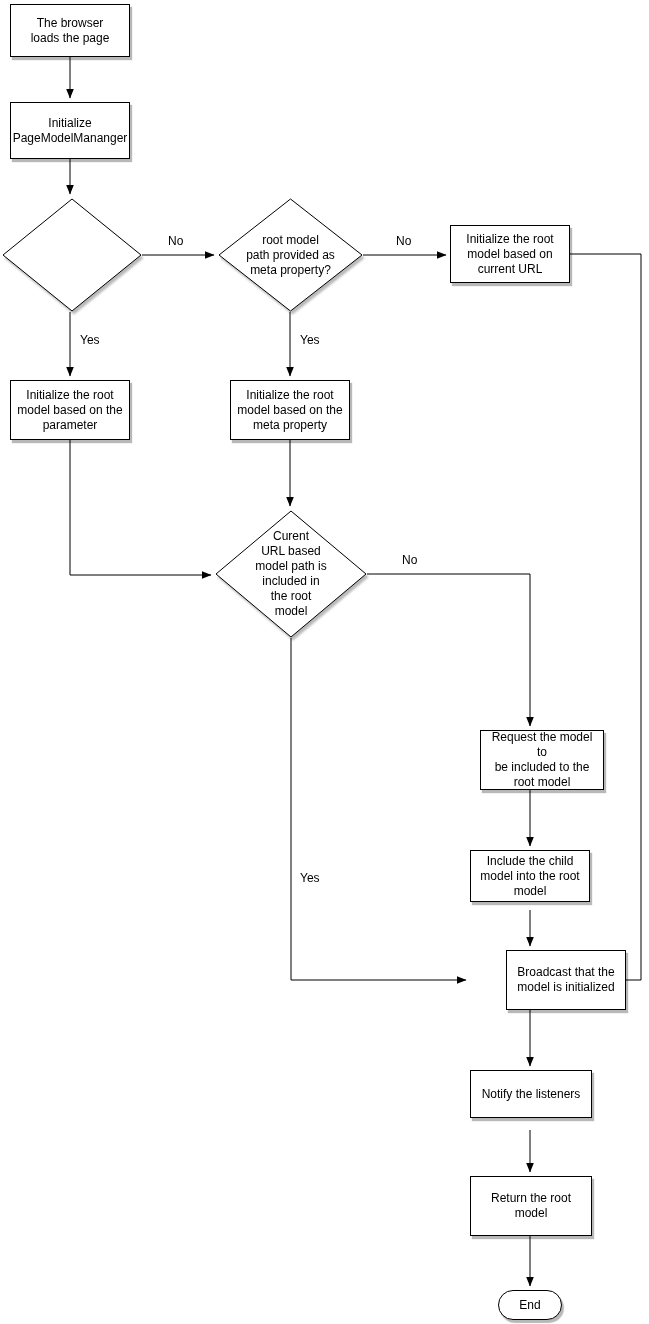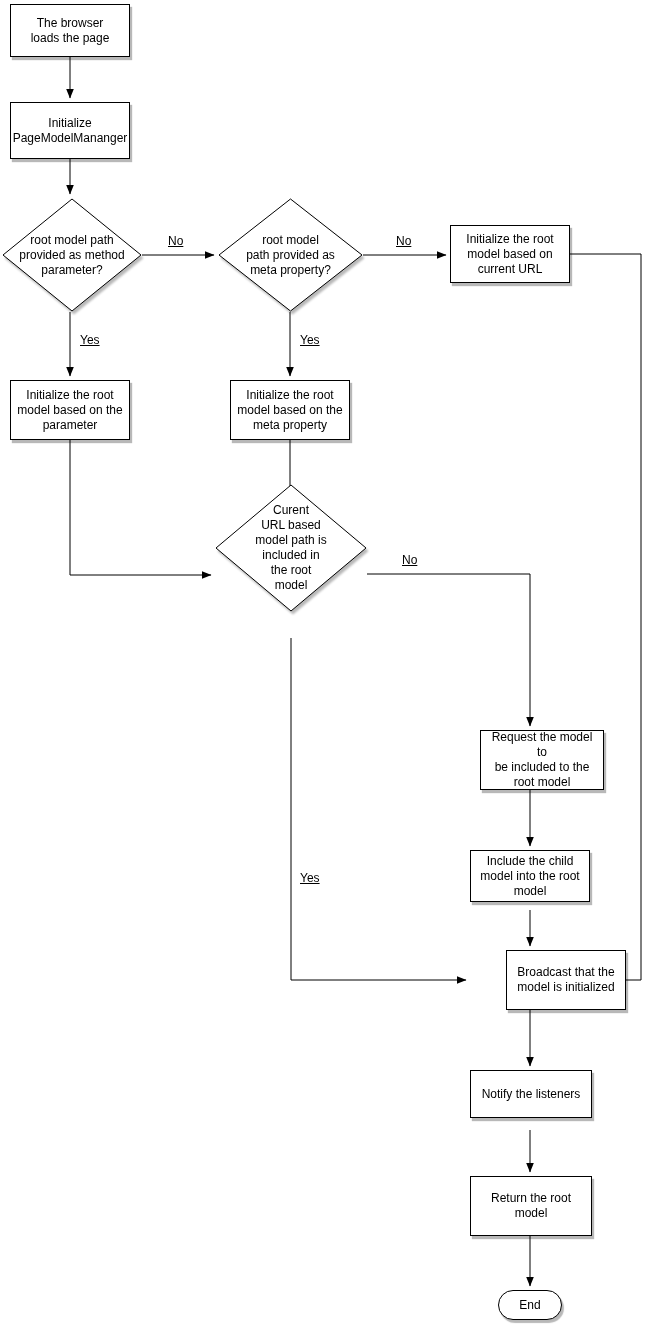--- a/index.html
+++ b/index.html
@@ -57,31 +57,30 @@
   }
   .node .label {
     position: relative;
     white-space: pre-line;
     padding: 0 4px;
     z-index: 1;
   }
   .edge-label {
     position: absolute;
     white-space: nowrap;
-    text-decoration: underline;
   }
   
   #n-browser    { left: 10px;  top: 4px;    width: 120px; height: 53px; }
   #n-initpmm    { left: 10px;  top: 102px;  width: 120px; height: 57px; }
   #n-dparam     { left: 2px;   top: 198px;  width: 140px; height: 114px; }
   #n-dmeta      { left: 218px; top: 198px;  width: 145px; height: 114px; }
   #n-initurl    { left: 450px; top: 225px;  width: 120px; height: 58px; }
   #n-initparam  { left: 10px;  top: 380px;  width: 120px; height: 60px; }
   #n-initmeta   { left: 230px; top: 380px;  width: 120px; height: 60px; }
-  #n-dincluded  { left: 215px; top: 484px;  width: 152px; height: 128px; }
+  #n-dincluded  { left: 215px; top: 510px;  width: 152px; height: 128px; }
   #n-request    { left: 468px; top: 730px;  width: 124px; height: 60px; margin-left: 12px; }
   #n-include    { left: 470px; top: 850px;  width: 120px; height: 52px; }
   #n-broadcast  { left: 470px; top: 950px;  width: 120px; height: 60px; margin-left: 36px; }
   #n-notify     { left: 470px; top: 1070px; width: 122px; height: 48px; }
   #n-return     { left: 470px; top: 1176px; width: 122px; height: 60px; }
   #n-end        { left: 498px; top: 1290px; width: 64px;  height: 30px; }
   
   #l-param-no   { left: 168px; top: 234px; }
   #l-param-yes  { left: 80px;  top: 333px; }
   #l-meta-no    { left: 396px; top: 234px; }
@@ -127,23 +126,20 @@
 
   <div id="n-initpmm" class="node process">
     <span class="label">Initialize
 PageModelMananger</span>
   </div>
 
   <div id="n-dparam" class="node decision">
     <svg class="diamond-shape" viewBox="0 0 140 114" xmlns="http://www.w3.org/2000/svg">
       <polygon points="70,1 139,57 70,113 1,57" fill="#ffffff" stroke="#000000" stroke-width="1"></polygon>
     </svg>
-    <span class="label">root model path
-provided as method
-parameter?</span>
   </div>
 
   <div id="n-dmeta" class="node decision">
     <svg class="diamond-shape" viewBox="0 0 145 114" xmlns="http://www.w3.org/2000/svg">
       <polygon points="72.5,1 144,57 72.5,113 1,57" fill="#ffffff" stroke="#000000" stroke-width="1"></polygon>
     </svg>
     <span class="label">root model
 path provided as
 meta property?</span>
   </div>

